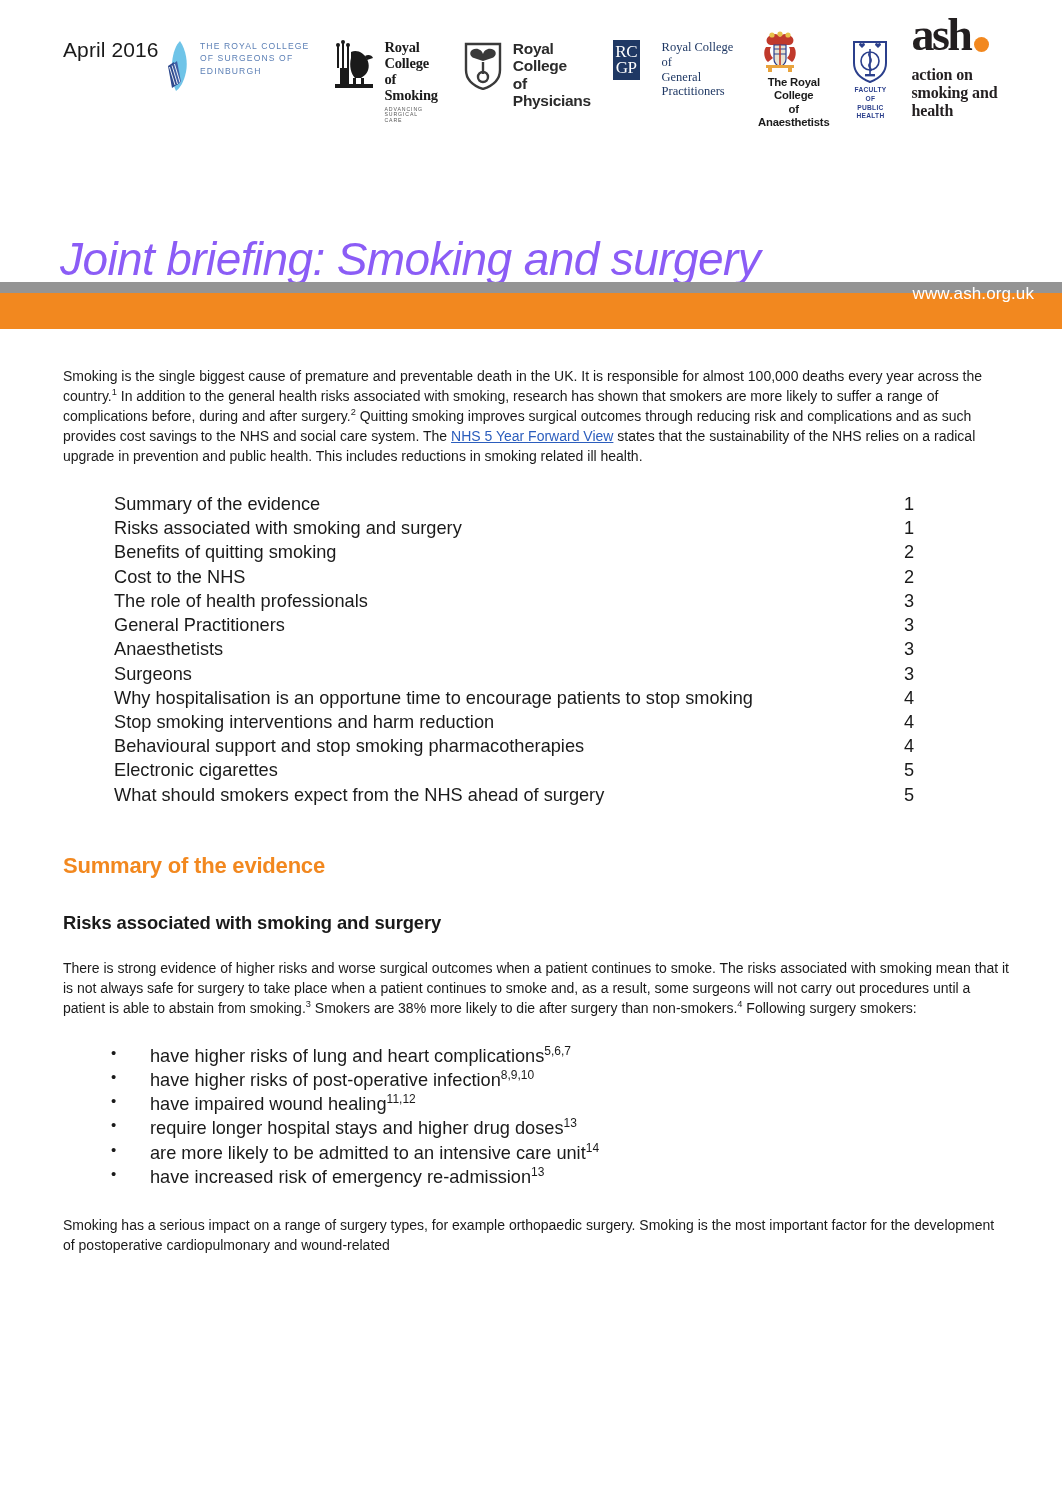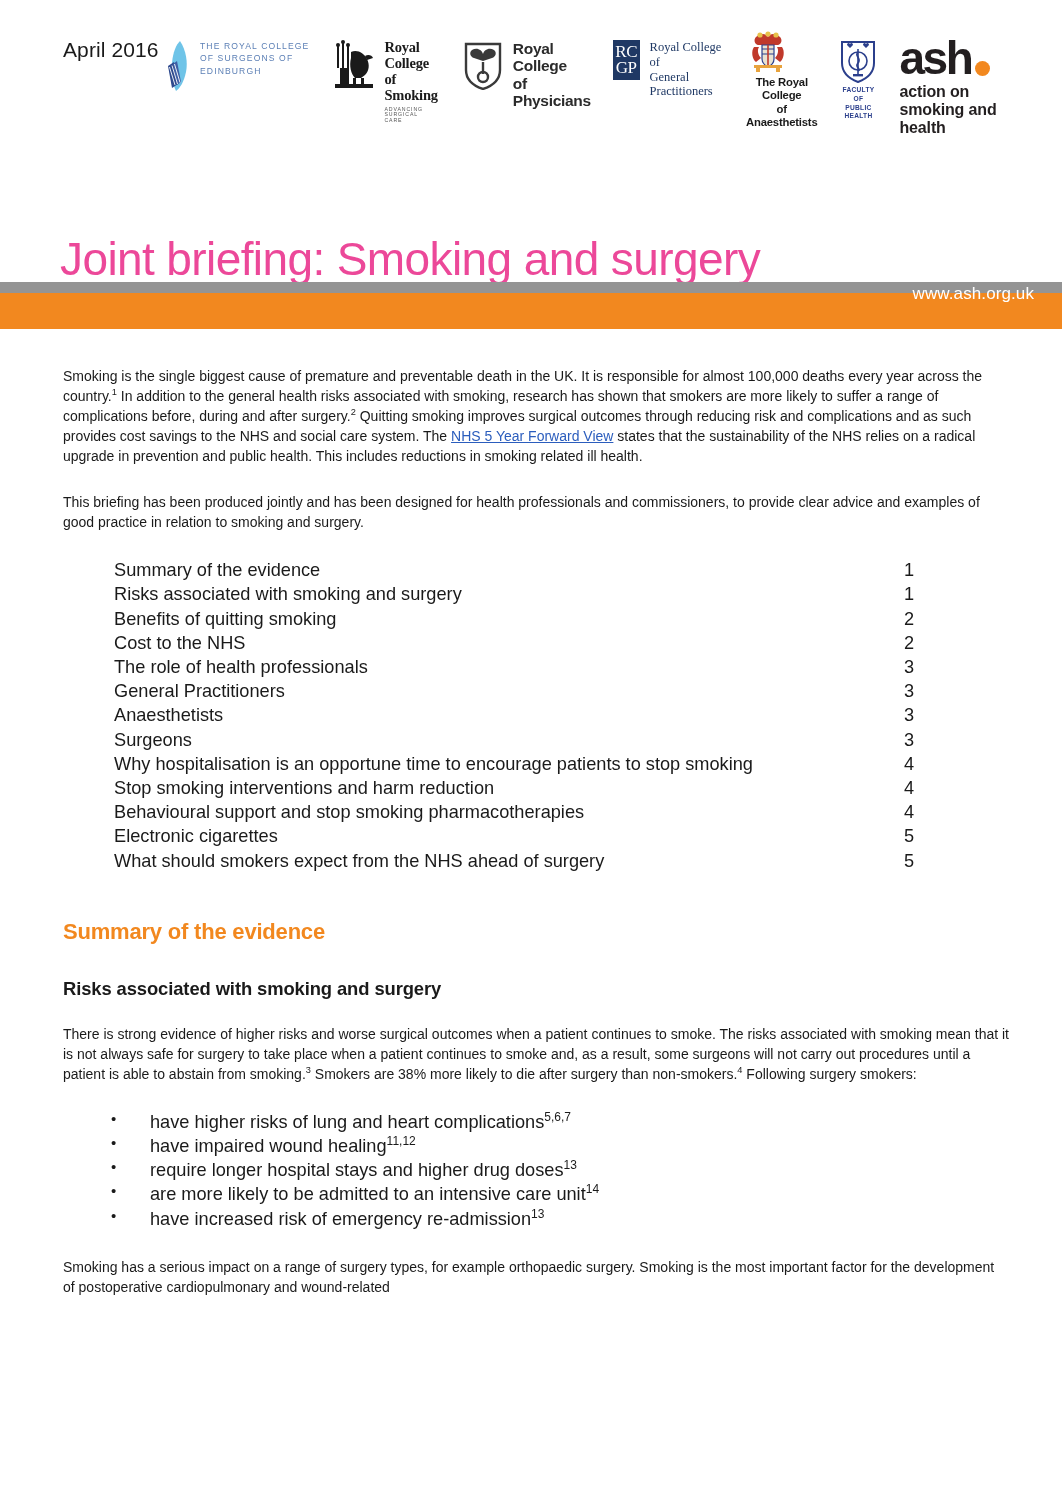--- a/index.html
+++ b/index.html
@@ -75,21 +75,21 @@
 
   
   .rcp { gap: 7px; }
   .rcp-mark { width: 46px; height: 50px; }
   .rcp-text {
     font-size: 15.5px; font-weight: 700; color: #2b2b2b;
     line-height: 1.12; letter-spacing: -0.3px;
   }
 
   
-  .rcgp { gap: 10px; }
+  .rcgp { gap: 22px; }
   .rcgp-badge {
     width: 38px; height: 40px;
     background: #1f3864;
     color: #ffffff;
     font-family: "Liberation Serif", serif;
     font-size: 17px;
     line-height: 0.95;
     display: flex; flex-direction: column;
     align-items: center; justify-content: center;
     letter-spacing: -0.5px;
@@ -111,21 +111,21 @@
 
   
   .fph { flex-direction: column; gap: 3px; justify-content: center; }
   .fph-mark { width: 38px; height: 44px; }
   .fph-text {
     font-size: 6.6px; font-weight: 700; color: #2b3f8c;
     text-align: center; line-height: 1.3; letter-spacing: 0.3px;
   }
 
   
-  .ash { flex-direction: column; align-items: flex-start; gap: 1px; justify-content: space-between; }
+  .ash { flex-direction: column; align-items: flex-start; gap: 8px; justify-content: flex-end; font-family: Liberation Serif, serif; }
   .ash-word {
     font-size: 46px; font-weight: 700; color: #231f20;
     line-height: 0.82; letter-spacing: -2.5px;
     display: flex; align-items: flex-end;
   }
   .ash-dot {
     width: 15px; height: 15px; border-radius: 50%;
     background: #F2881F; margin-left: 4px; margin-bottom: 2px;
   }
   .ash-tag {
@@ -133,23 +133,24 @@
     letter-spacing: -0.15px; margin-top: 4px;
   }
 
   
   .doc-title {
     position: absolute;
     left: 60px;
     top: 203px;
     font-size: 46px;
     font-weight: 300;
-    color: #ec4899;
+    color: #8b5cf6;
     letter-spacing: -0.6px;
     line-height: 1.1;
+    font-style: italic;
   }
 
   
   .gray-bar {
     position: absolute;
     left: 0; right: 0;
     top: 282px;
     height: 11px;
     background: #949494;
   }
@@ -383,21 +384,20 @@
 <h1 class="doc-title">Joint briefing: Smoking and surgery</h1>
 
 <div class="gray-bar"></div>
 <div class="orange-bar"></div>
 <div class="site-url">www.ash.org.uk</div>
 
 <div class="content">
 
   <p class="body"><span>Smoking is the single biggest cause of premature and preventable death in the UK. It is responsible for almost 100,000 deaths every year across the country.</span><sup>1</sup><span> In addition to the general health risks associated with smoking, research has shown that smokers are more likely to suffer a range of complications before, during and after surgery.</span><sup>2</sup><span> Quitting smoking improves surgical outcomes through reducing risk and complications and as such provides cost savings to the NHS and social care system. The </span><a class="link" href="#">NHS 5 Year Forward View</a><span> states that the sustainability of the NHS relies on a radical upgrade in prevention and public health. This includes reductions in smoking related ill health.</span></p>
 
-  <p class="body">This briefing has been produced jointly and has been designed for health professionals and commissioners, to provide clear advice and examples of good practice in relation to smoking and surgery.</p>
 
   <div class="toc">
     <div class="toc-row">
       <span class="toc-title">Summary of the evidence</span>
       <span class="toc-page">1</span>
     </div>
     <div class="toc-row">
       <span class="toc-title">Risks associated with smoking and surgery</span>
       <span class="toc-page">1</span>
     </div>
@@ -450,20 +450,21 @@
   <h2 class="sect">Summary of the evidence</h2>
 
   <h3 class="sub">Risks associated with smoking and surgery</h3>
 
   <div class="spacer-24"></div>
 
   <p class="body"><span>There is strong evidence of higher risks and worse surgical outcomes when a patient continues to smoke. The risks associated with smoking mean that it is not always safe for surgery to take place when a patient continues to smoke and, as a result, some surgeons will not carry out procedures until a patient is able to abstain from smoking.</span><sup>3</sup><span> Smokers are 38% more likely to die after surgery than non-smokers.</span><sup>4</sup><span> Following surgery smokers:</span></p>
 
   <ul class="bullets">
     <li><span>have higher risks of lung and heart complications</span><sup>5,6,7</sup></li>
+    <li><span>have higher risks of post-operative infection</span><sup>8,9,10</sup></li>
     <li><span>have impaired wound healing</span><sup>11,12</sup></li>
     <li><span>require longer hospital stays and higher drug doses</span><sup>13</sup></li>
     <li><span>are more likely to be admitted to an intensive care unit</span><sup>14</sup></li>
     <li><span>have increased risk of emergency re-admission</span><sup>13</sup></li>
   </ul>
 
   <p class="body">Smoking has a serious impact on a range of surgery types, for example orthopaedic surgery. Smoking is the most important factor for the development of postoperative cardiopulmonary and wound-related</p>
 
 </div>
 

